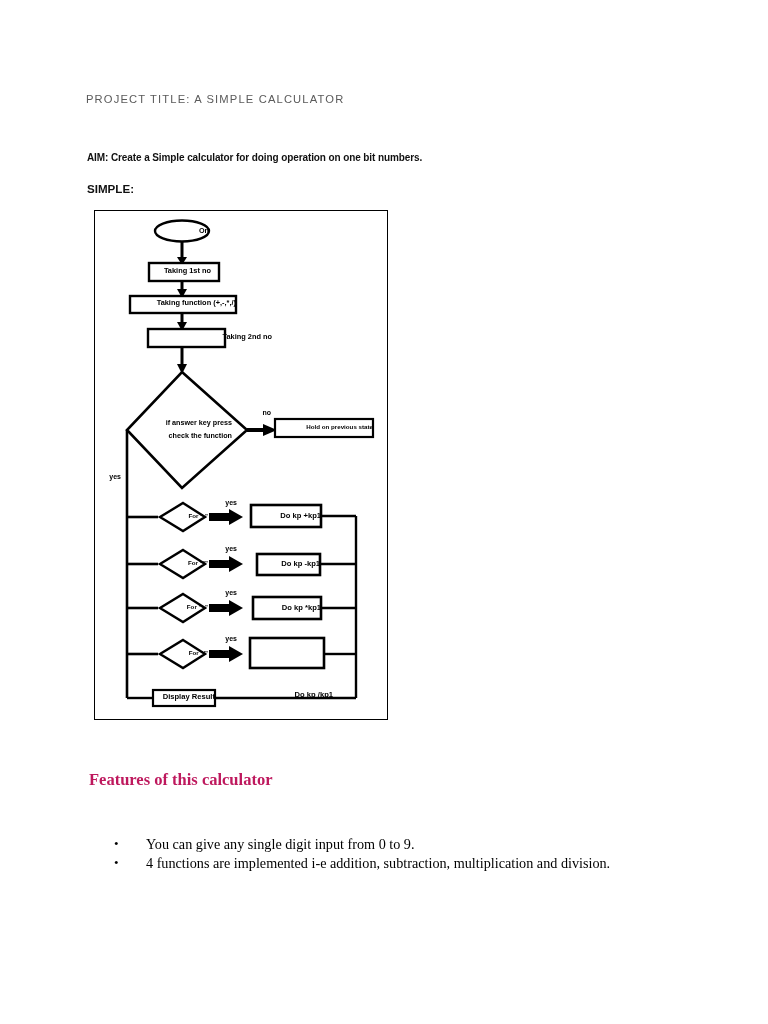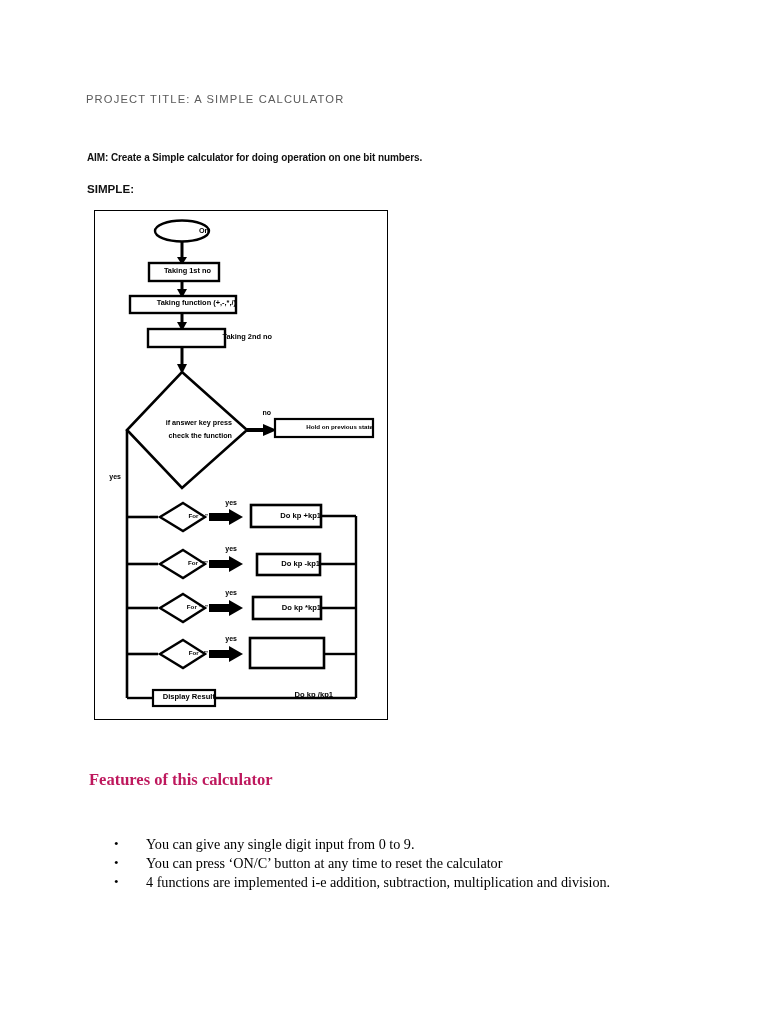--- a/index.html
+++ b/index.html
@@ -249,20 +249,17 @@
     </div>
   </div>
 
   <div class="features-title">Features of this calculator</div>
 
   <ul class="features-list">
     <li>
       <span>You can give any single digit input from 0 to 9.</span>
     </li>
     <li>
-      <span>You can press ‘ON/C’ button at any time to reset the calculator</span>
-    </li>
-    <li>
       <span>4 functions are implemented i-e addition, subtraction, multiplication and division.</span>
     </li>
   </ul>
 
 </div>
 
 </body></html>

